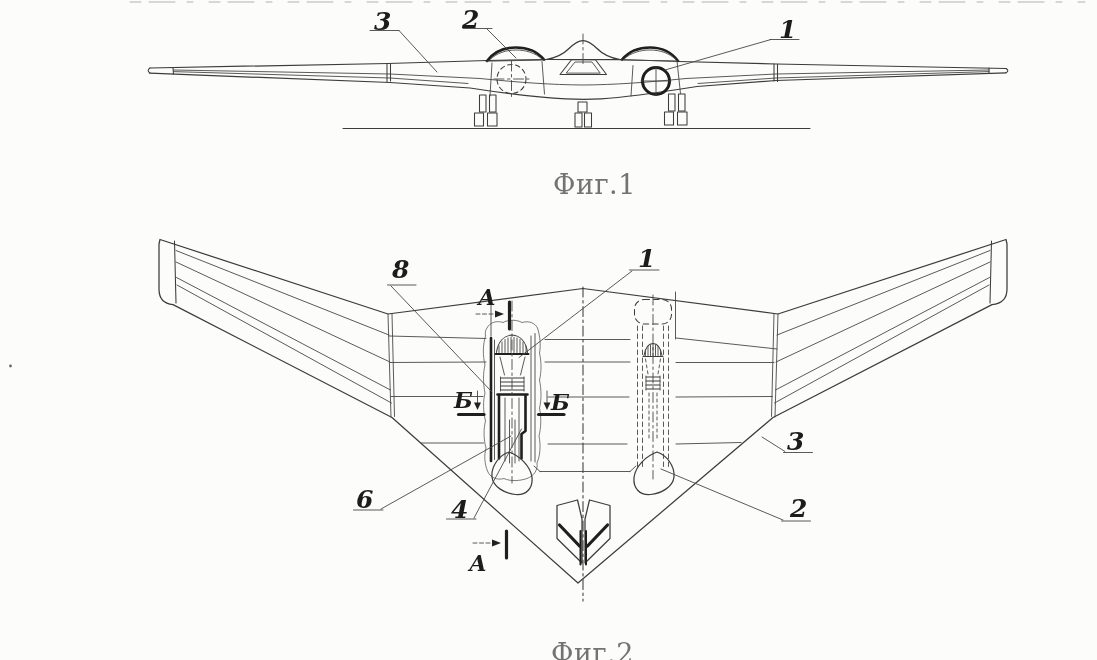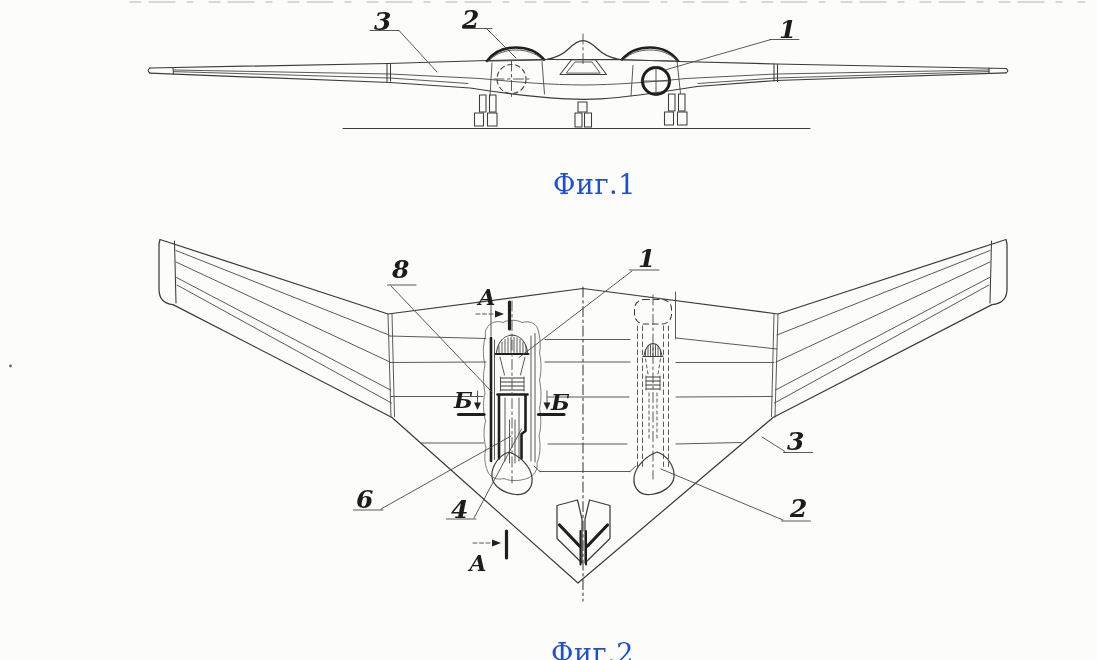--- a/index.html
+++ b/index.html
@@ -31,21 +31,21 @@
     color:#1c1c1c;white-space:nowrap;
   }
   .sect{
     position:absolute;line-height:1;
     font:italic bold 22px "DejaVu Serif", serif;
     color:#1c1c1c;white-space:nowrap;
   }
   .caption{
     position:absolute;line-height:1;
     font:normal 27px "DejaVu Serif", serif;
-    color:#1d4ed8;letter-spacing:.5px;white-space:nowrap;
+    color:#737373;letter-spacing:.5px;white-space:nowrap;
   }
 </style>
 </head>
 <body>
 
 <div class="canvas">
 
   <svg width="1097" height="660" viewBox="0 0 1097 660">
 
     <g>

